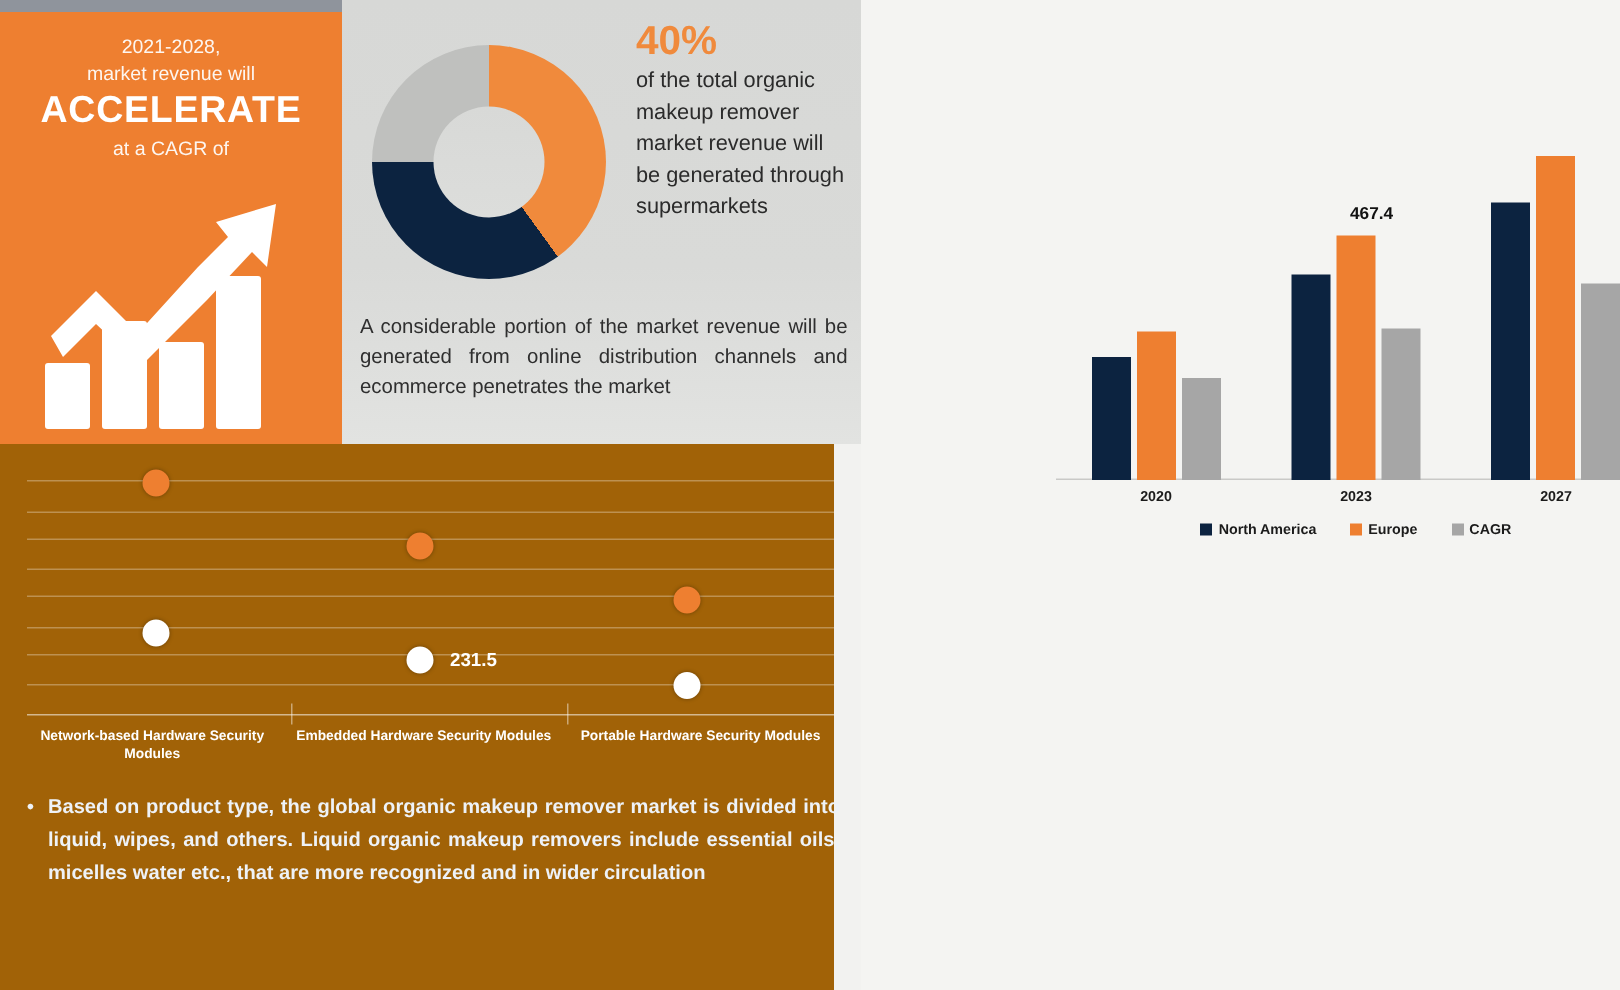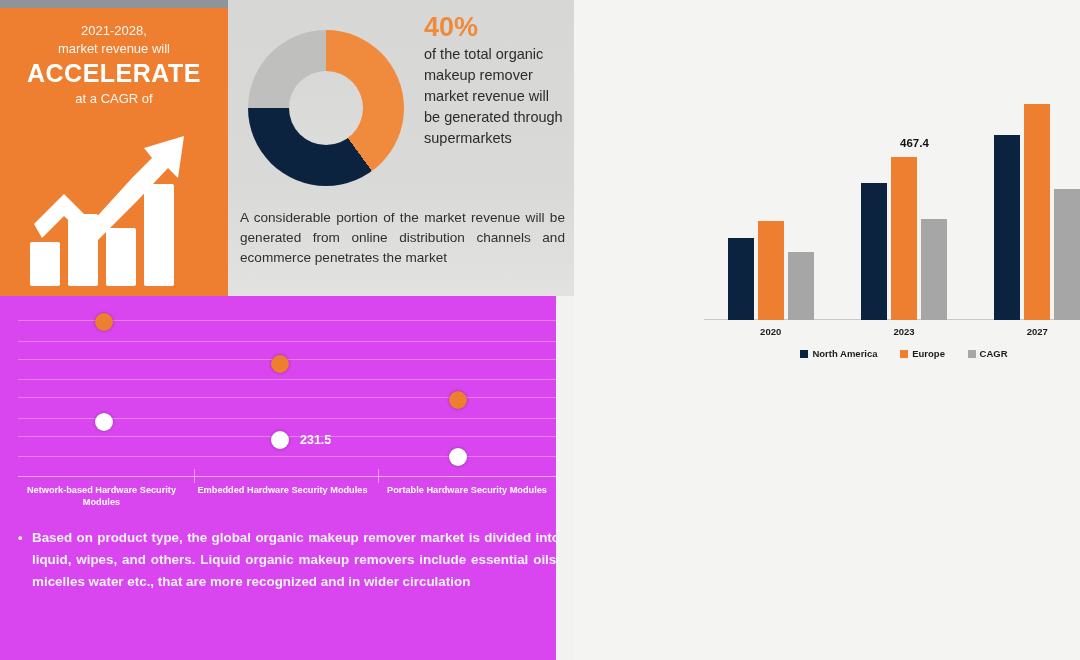--- a/index.html
+++ b/index.html
@@ -34,21 +34,21 @@
   .donut{width:156px;height:156px;border-radius:50%;}
   .donut-hole{position:absolute;left:41px;top:41px;width:74px;height:74px;border-radius:50%;
     background:linear-gradient(180deg,#d8d9d7,#dcdddb);}
   .g-right{position:absolute;left:196px;top:10px;width:140px;}
   .g-40{font-size:27px;color:#f08a3c;font-weight:bold;line-height:34px;}
   .g-desc{font-size:14.5px;color:#2b2b2b;line-height:21px;}
   .g-para{position:absolute;left:12px;top:208px;width:325px;font-size:13.6px;color:#2f2f2f;
     line-height:20px;text-align:justify;}
 
   
-  .navy{position:absolute;left:0;top:296px;width:556px;height:364px;background:#d946ef;}
+  .navy{position:absolute;left:0;top:296px;width:556px;height:364px;background:#a16207;}
   .dotplot{position:absolute;left:8px;top:8px;width:558px;height:180px;}
   .grid-line{position:absolute;left:10px;width:538px;height:1px;background:rgba(255,255,255,.30);}
   .axis-line{position:absolute;left:10px;width:538px;height:1px;background:rgba(255,255,255,.55);}
   .cat-tick{position:absolute;width:1px;background:rgba(255,255,255,.45);}
   .dot{position:absolute;width:18px;height:18px;border-radius:50%;box-shadow:0 0 3px rgba(0,0,0,.35);}
   .dot-2020{background:#ffffff;}
   .dot-2028{background:#ee7f30;}
   .dotlabel{position:absolute;color:#ffffff;font-size:12.5px;font-weight:bold;}
   .cat-lab{position:absolute;color:#ffffff;font-size:9.2px;font-weight:bold;text-align:center;line-height:12px;}
   .dp-legend{position:absolute;left:0;top:516px;width:574px;text-align:center;color:#fff;font-size:11px;}

